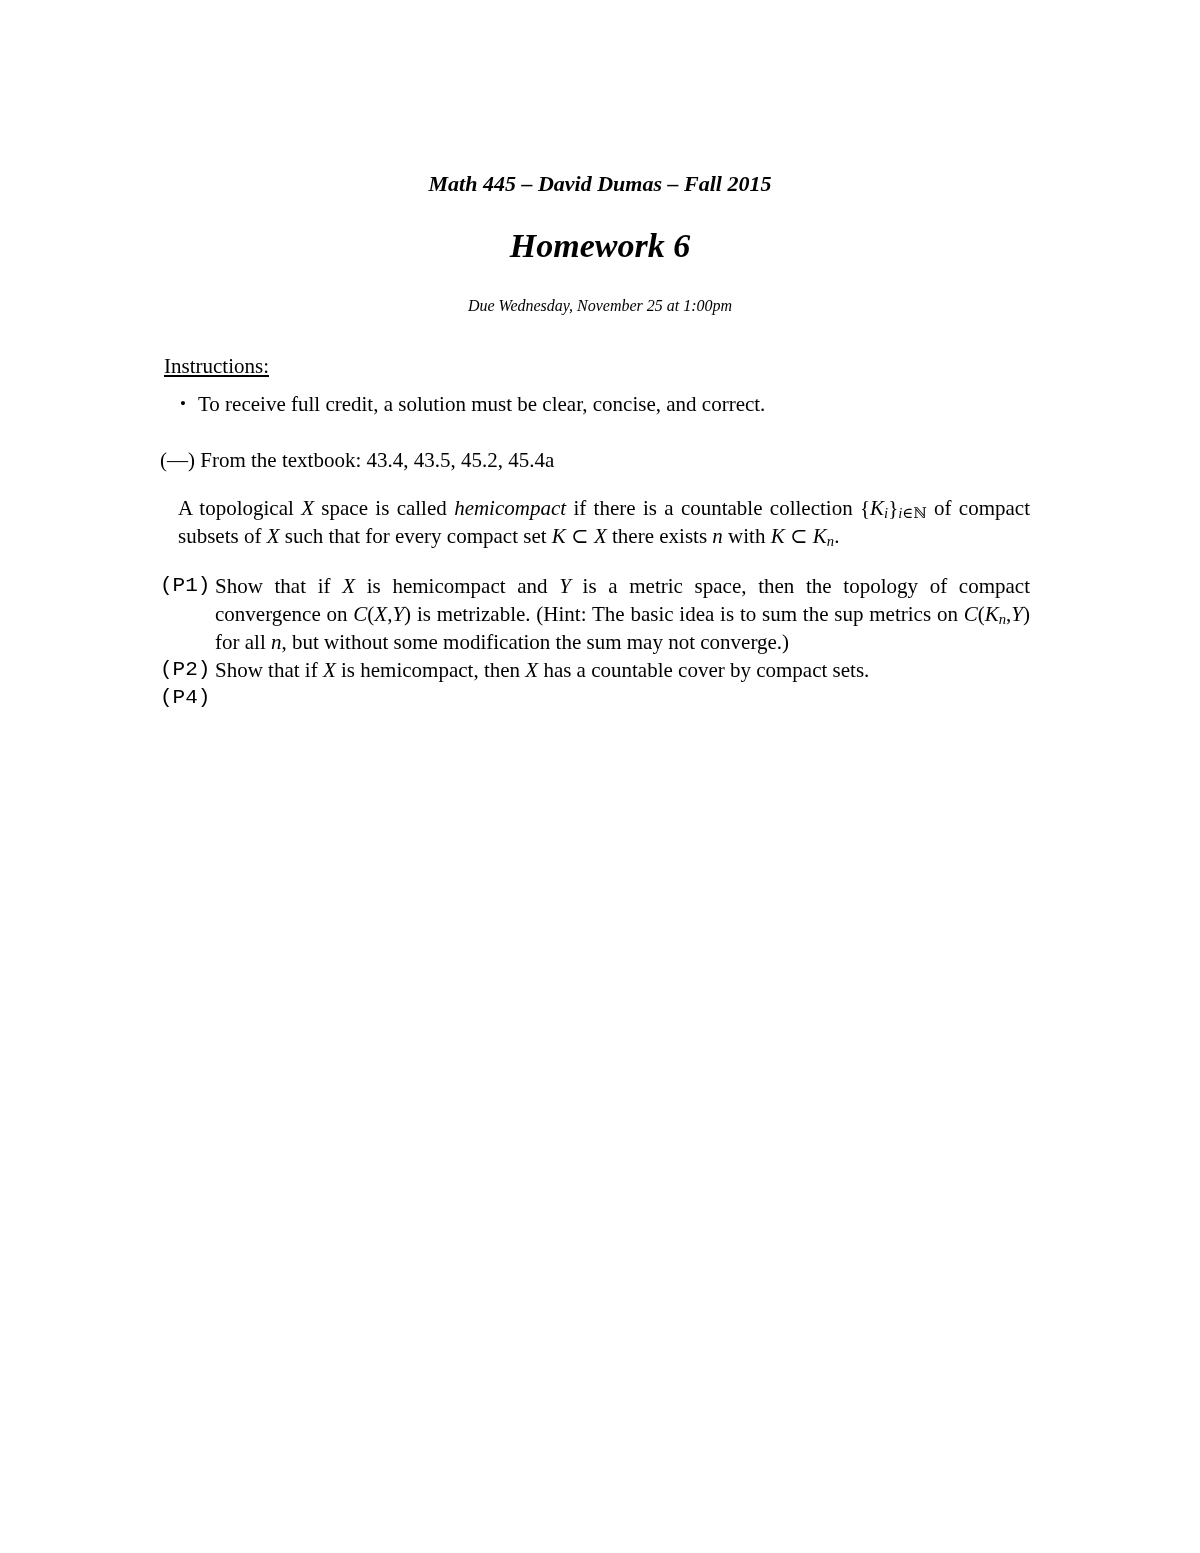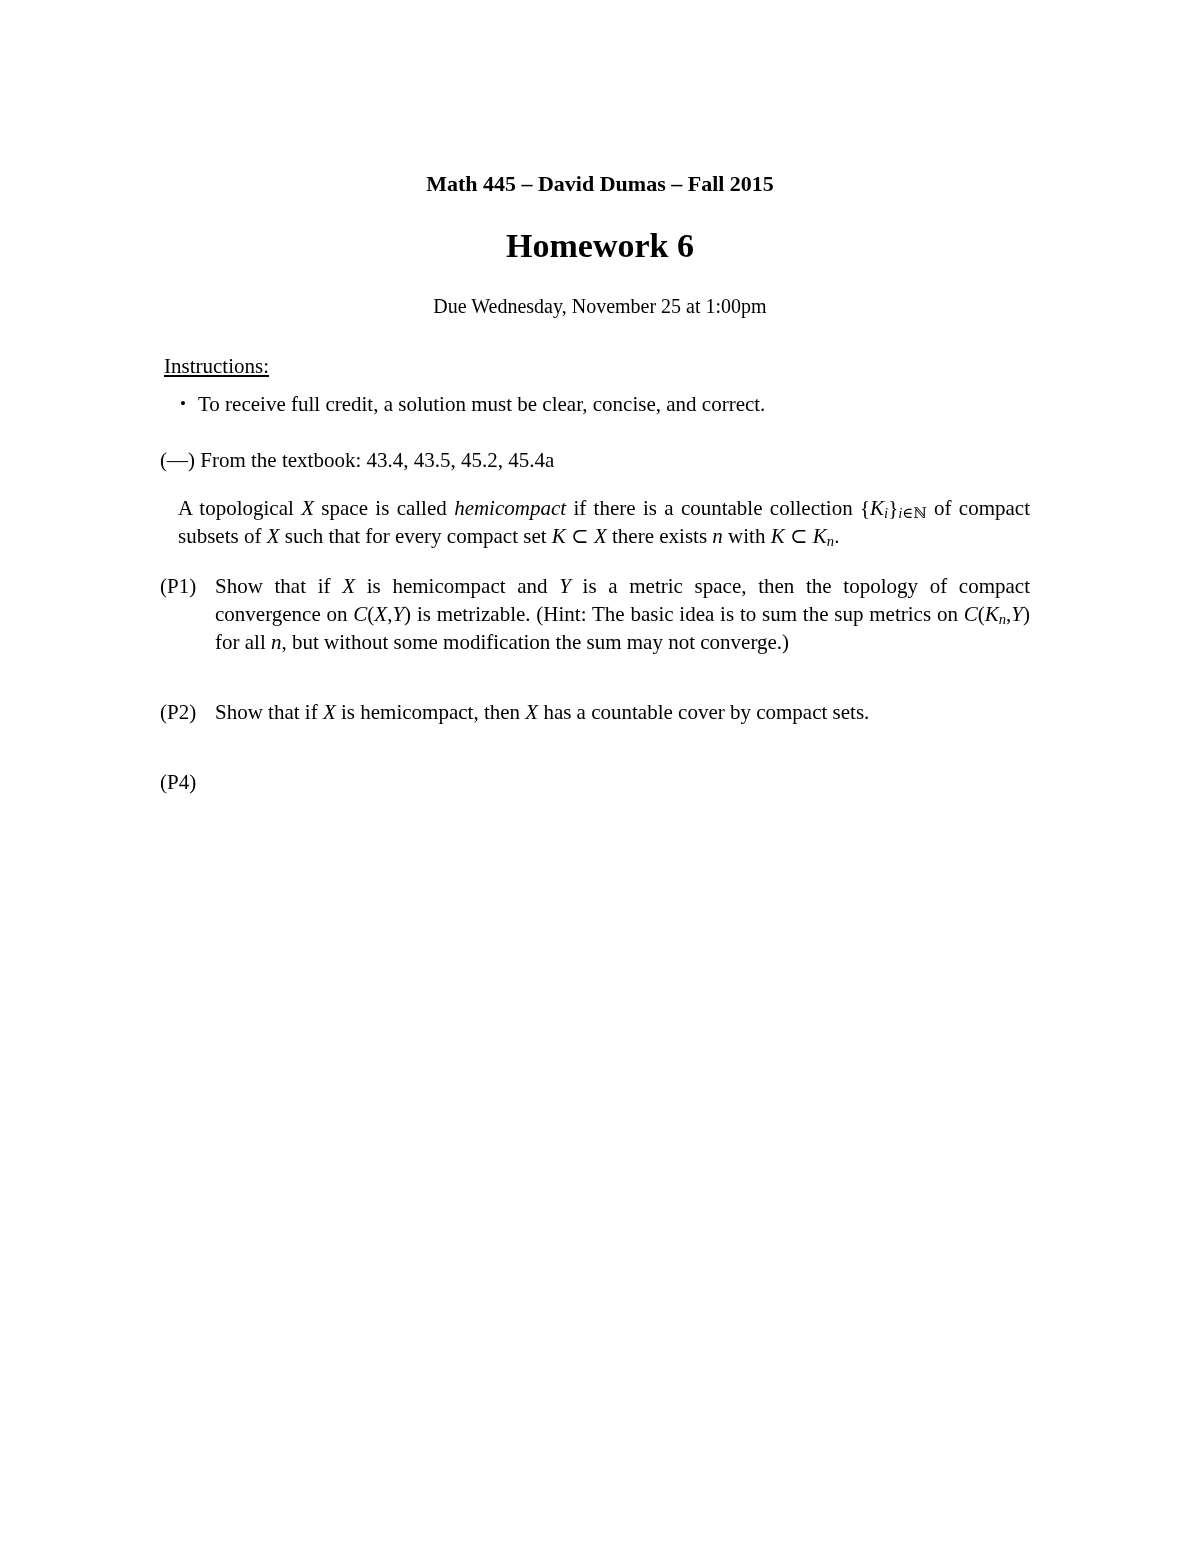--- a/index.html
+++ b/index.html
@@ -14,34 +14,35 @@
     background: #ffffff;
     color: #000000;
     font-family: "Liberation Serif", "DejaVu Serif", serif;
     font-size: 21px;
     line-height: 28px;
     overflow: hidden;
   }
   .header-block {
     padding-top: 170px;
     text-align: center;
+    font-style: italic;
   }
   .course-header {
     font-size: 22px;
     font-weight: bold;
   }
   .hw-title {
     margin-top: 28px;
     font-size: 34px;
     font-weight: bold;
     line-height: 40px;
   }
   .due-line {
     margin-top: 26px;
-    font-size: 20px;
+    font-size: 16px;
   }
   .body-block {
     margin-left: 160px;
     width: 870px;
   }
   .instructions-label {
     margin-top: 32px;
     margin-left: 4px;
     text-decoration: underline;
   }
@@ -58,31 +59,31 @@
   .textbook-line {
     margin-top: 28px;
   }
   .definition-par {
     margin-top: 20px;
     margin-left: 18px;
     text-align: justify;
   }
   .problem {
     position: relative;
-    margin-top: 42px;
     padding-left: 55px;
     text-align: justify;
   }
   .problem.first {
     margin-top: 22px;
   }
   .problem-label {
     position: absolute;
     left: 0;
     top: 0;
+    font-family: Liberation Mono, monospace;
   }
   .it { font-style: italic; }
   .sb {
     font-size: 0.7em;
     vertical-align: -0.22em;
     line-height: 0;
   }
 </style>
 </head>
 <body>

